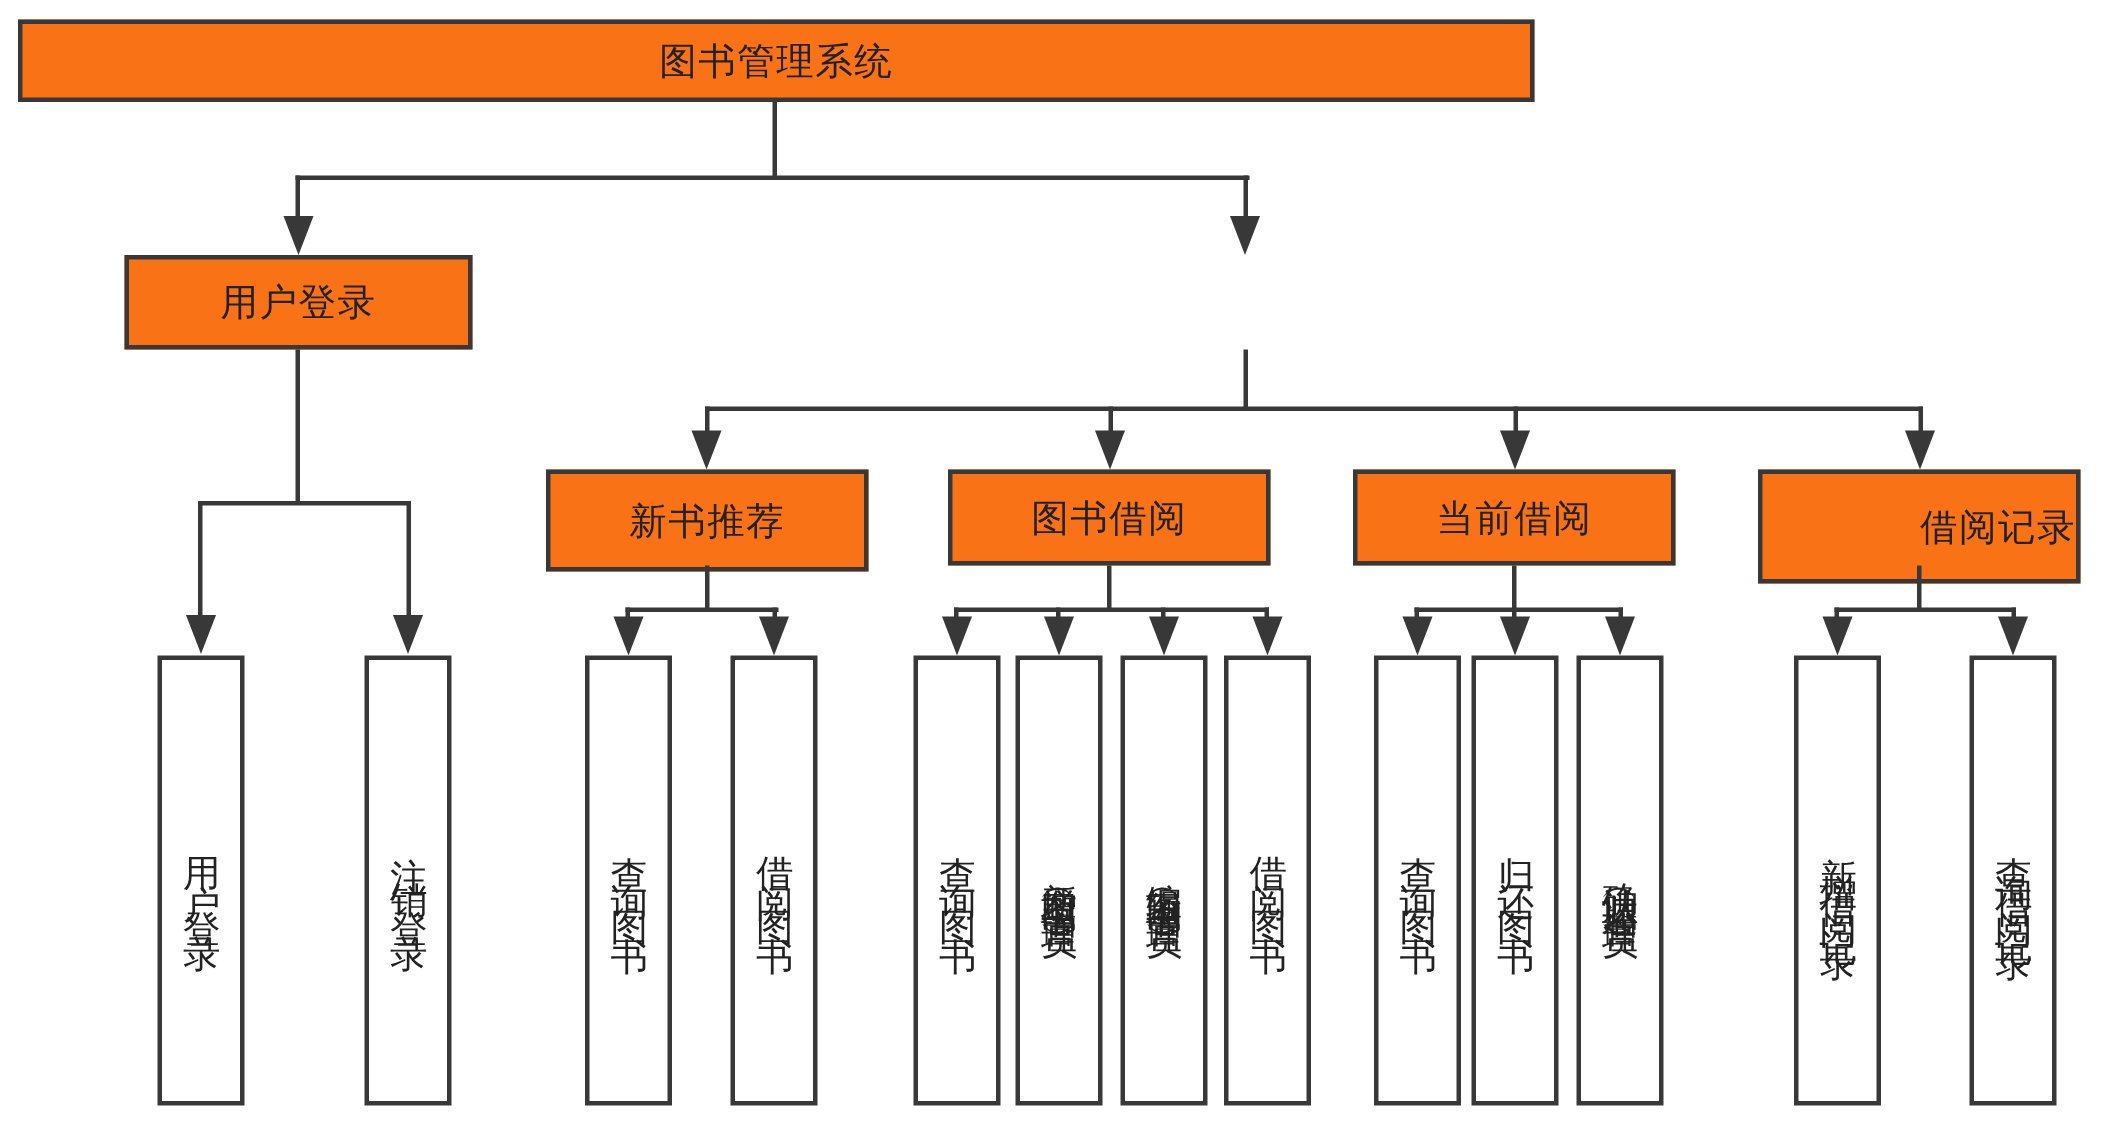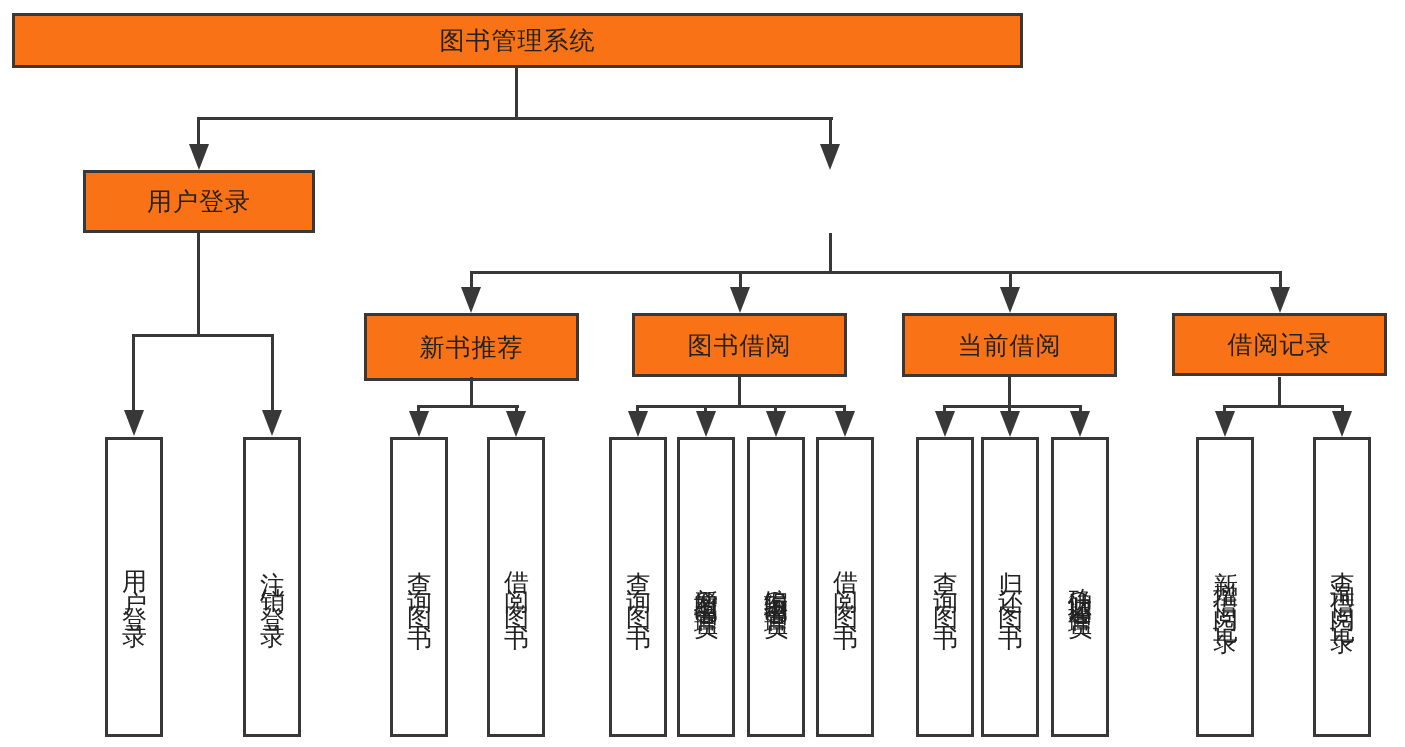--- a/index.html
+++ b/index.html
@@ -99,21 +99,21 @@
 
   <div class="hbox" style="left:364px;top:313px;width:215px;height:68px;">
     <span>新书推荐</span>
   </div>
   <div class="hbox" style="left:632px;top:313px;width:215px;height:64px;font-family:Liberation Serif, serif;">
     <span>图书借阅</span>
   </div>
   <div class="hbox" style="left:902px;top:313px;width:215px;height:64px;">
     <span>当前借阅</span>
   </div>
-  <div class="hbox" style="left:1172px;top:313px;width:215px;height:63px;">
+  <div class="hbox" style="left:1172px;top:313px;width:215px;height:76px;justify-content:flex-end;">
     <span>借阅记录</span>
   </div>
 
   <div class="vline" style="left:470px;top:377px;height:31px;"></div>
   <div class="hline" style="left:417px;top:405px;width:102px;"></div>
   <div class="vline" style="left:417px;top:405px;height:10px;"></div>
   <div class="ahead" style="left:409px;top:411px;"></div>
   <div class="vline" style="left:515px;top:405px;height:10px;"></div>
   <div class="ahead" style="left:506px;top:411px;"></div>
 

